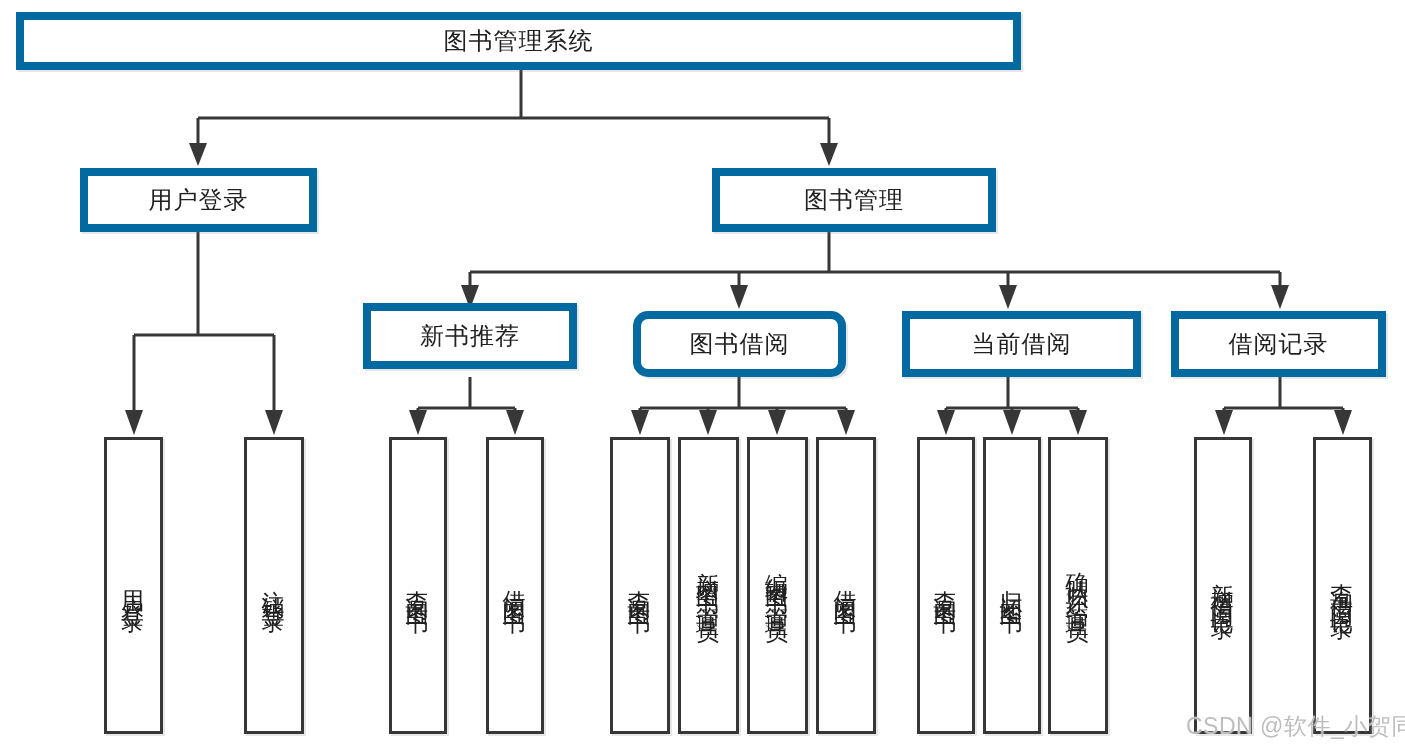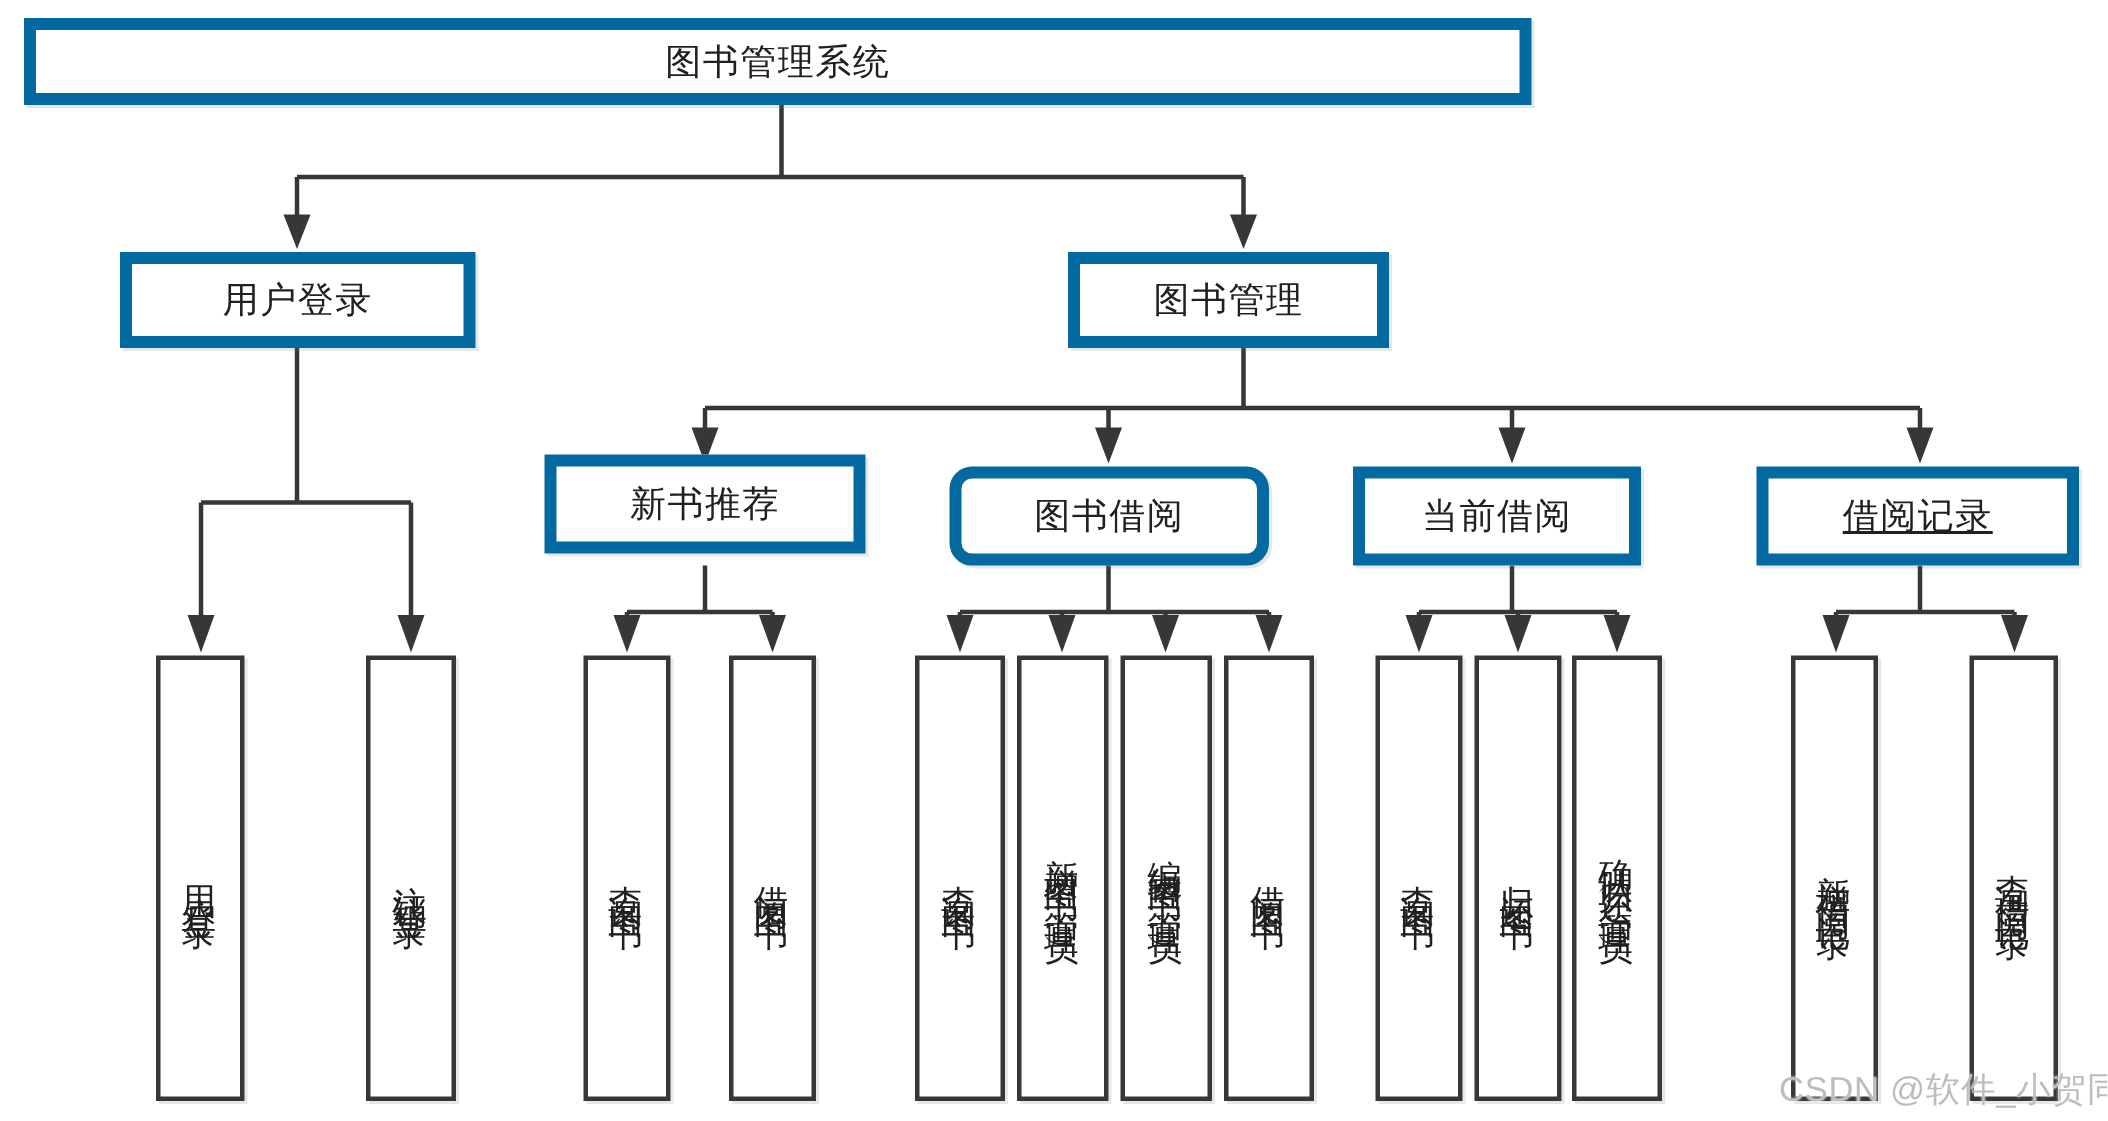--- a/index.html
+++ b/index.html
@@ -103,34 +103,34 @@
     </g>
   </svg>
 
   <div class="box" style="left:16px;top:12px;width:1005px;height:58px;">
     <span>图书管理系统</span>
   </div>
 
   <div class="box" style="left:80px;top:168px;width:237px;height:64px;">
     <span>用户登录</span>
   </div>
-  <div class="box" style="left:712px;top:168px;width:214px;height:64px;justify-content:center;">
+  <div class="box" style="left:712px;top:168px;width:284px;height:64px;justify-content:center;">
     <span>图书管理</span>
   </div>
 
   <div class="box" style="left:363px;top:303px;width:214px;height:66px;">
     <span>新书推荐</span>
   </div>
   <div class="box" style="left:633px;top:311px;width:213px;height:66px;border-radius:15px;">
     <span>图书借阅</span>
   </div>
-  <div class="box" style="left:902px;top:311px;width:192px;height:66px;">
+  <div class="box" style="left:902px;top:311px;width:239px;height:66px;">
     <span>当前借阅</span>
   </div>
-  <div class="box" style="left:1171px;top:311px;width:215px;height:66px;text-decoration:underline;">
+  <div class="box" style="left:1171px;top:311px;width:215px;height:66px;">
     <span>借阅记录</span>
   </div>
 
   <div class="leaf" style="left:104px;top:437px;width:59px;height:297px;">
     <span class="vtext">用户登录</span>
   </div>
   <div class="leaf" style="left:244px;top:437px;width:60px;height:297px;">
     <span class="vtext">注销登录</span>
   </div>
 

